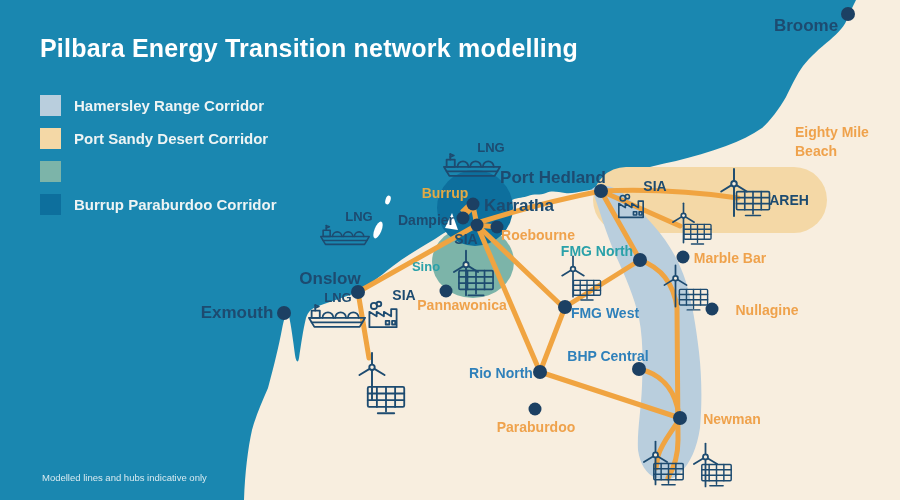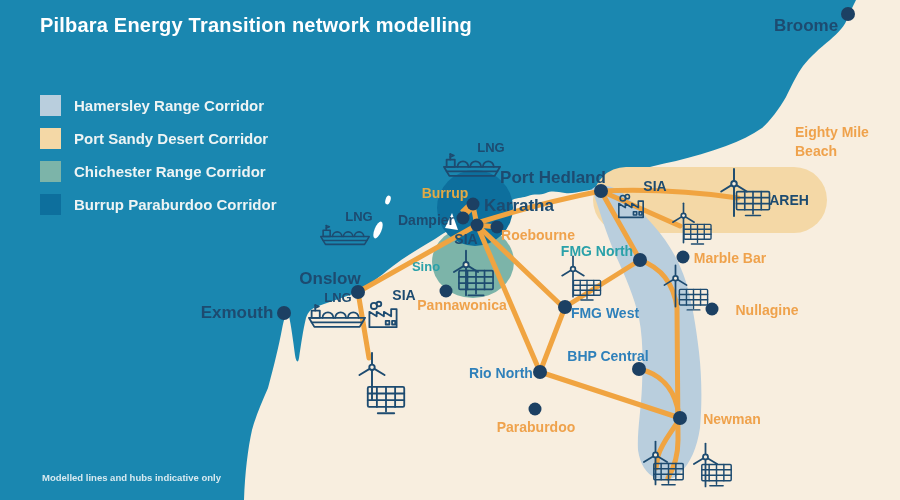--- a/index.html
+++ b/index.html
@@ -3,30 +3,30 @@
 <meta charset="utf-8">
 <style>
   html,body{margin:0;padding:0;}
   #stage{
     position:relative;width:900px;height:500px;overflow:hidden;
     font-family:"Liberation Sans",sans-serif;
     background:#0369a1;
   }
   #map-svg{position:absolute;left:0;top:0;}
   #title{
-    position:absolute;left:40px;top:14px;
-    font-size:20px;font-weight:700;color:#ffffff;letter-spacing:.2px;
+    position:absolute;left:40px;top:34px;
+    font-size:25px;font-weight:700;color:#ffffff;letter-spacing:.2px;
   }
   #legend{position:absolute;left:40px;top:95px;}
   .legend-row{display:flex;align-items:center;margin-bottom:12px;text-align:right;}
   .legend-swatch{width:21px;height:21px;margin-right:13px;flex:0 0 auto;}
   .legend-label{font-size:15px;font-weight:600;color:#eef4f4;}
   #footer{
     position:absolute;left:42px;top:472px;
-    font-size:9.5px;font-weight:700;color:#d8eaf0;
+    font-size:9.5px;font-weight:400;color:#d8eaf0;
   }
   
   text{font-family:"Liberation Sans",sans-serif;}
   .t-major{font-size:17px;font-weight:700;}
   .t-city{font-size:14px;font-weight:700;}
   .t-sm{font-size:13px;font-weight:700;}
   .c-navy{fill:#1d4b70;}
   .c-orange{fill:#efa24c;}
   .c-teal{fill:#2aa1a9;}
   .c-blue{fill:#2f80ba;}
@@ -212,21 +212,20 @@
     <div class="legend-row">
       <div class="legend-swatch" style="background-color: rgb(185, 206, 221);"></div>
       <div class="legend-label">Hamersley Range Corridor</div>
     </div>
     <div class="legend-row">
       <div class="legend-swatch" style="background-color: rgb(244, 216, 166);"></div>
       <div class="legend-label">Port Sandy Desert Corridor</div>
     </div>
     <div class="legend-row">
       <div class="legend-swatch" style="background-color: rgb(124, 180, 169);"></div>
-      <div class="legend-label">Chichester Range Corridor</div>
     </div>
     <div class="legend-row">
       <div class="legend-swatch" style="background-color: rgb(13, 111, 157);"></div>
       <div class="legend-label">Burrup Paraburdoo Corridor</div>
     </div>
   </div>
 
   <div id="footer">Modelled lines and hubs indicative only</div>
 </div>
 

